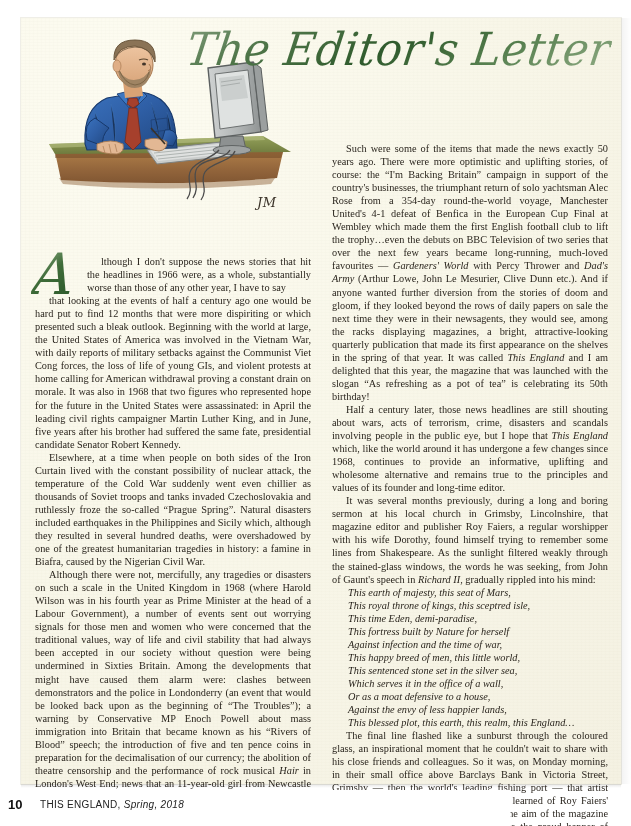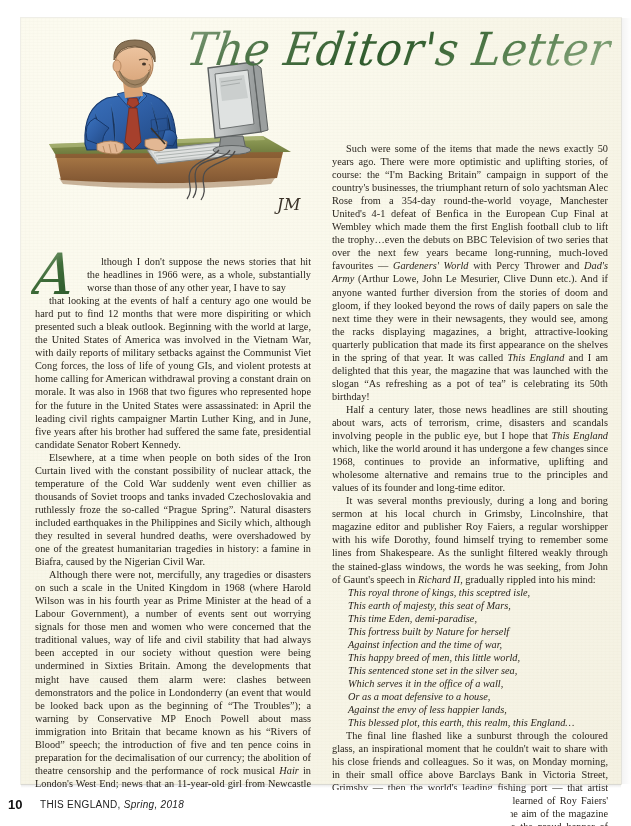--- a/index.html
+++ b/index.html
@@ -52,21 +52,21 @@
   }
 
   
   .illo{
     position:absolute;left:25px;top:32px;width:290px;height:180px;z-index:5;
   }
   .illo svg{display:block;}
   .illo-sig{
     position:absolute;left:232px;top:163px;
     font-family:"DejaVu Serif", serif;font-style:italic;
-    font-size:16px;color:#3a3228;letter-spacing:.5px;margin-left:20px;
+    font-size:13px;color:#3a3228;letter-spacing:.5px;
   }
 
   
   .cols{
     position:absolute;left:35px;top:96px;width:573px;height:690px;z-index:4;
   }
   .col{
     position:absolute;top:0;width:276px;
     font-size:10.3px;
     line-height:13.05px;
@@ -278,22 +278,22 @@
       </div>
       <p>Elsewhere, at a time when people on both sides of the Iron Curtain lived with the constant possibility of nuclear attack, the temperature of the Cold War suddenly went even chillier as thousands of Soviet troops and tanks invaded Czechoslovakia and ruthlessly froze the so-called “Prague Spring”. Natural disasters included earthquakes in the Philippines and Sicily which, although they resulted in several hundred deaths, were overshadowed by one of the greatest humanitarian tragedies in history: a famine in Biafra, caused by the Nigerian Civil War.</p>
       <p><span>Although there were not, mercifully, any tragedies or disasters on such a scale in the United Kingdom in 1968 (where Harold Wilson was in his fourth year as Prime Minister at the head of a Labour Government), a number of events sent out worrying signals for those men and women who were concerned that the traditional values, way of life and civil stability that had always been accepted in our society without question were being undermined in Sixties Britain. Among the developments that might have caused them alarm were: clashes between demonstrators and the police in Londonderry (an event that would be looked back upon as the beginning of “The Troubles”); a warning by Conservative MP Enoch Powell about mass immigration into Britain that became known as his “Rivers of Blood” speech; the introduction of five and ten pence coins in preparation for the decimalisation of our currency; the abolition of theatre censorship and the performance of rock musical </span><i>Hair</i><span> in London's West End; news that an 11-year-old girl from Newcastle upon Tyne had been sentenced to life in detention for the manslaughter of two little boys.</span></p>
     </div>
 
     <div class="col col-right">
       <p>Such were some of the items that made the news exactly 50 years ago. There were more optimistic and uplifting stories, of course: the “I'm Backing Britain” campaign in support of the country's businesses, the triumphant return of solo yachtsman Alec Rose from a 354-day round-the-world voyage, Manchester United's 4-1 defeat of Benfica in the European Cup Final at Wembley which made them the first English football club to lift the trophy…even the debuts on BBC Television of two series that over the next few years became long-running, much-loved favourites — <i>Gardeners' World</i> with Percy Thrower and <i>Dad's Army</i> (Arthur Lowe, John Le Mesurier, Clive Dunn etc.). And if anyone wanted further diversion from the stories of doom and gloom, if they looked beyond the rows of daily papers on sale the next time they were in their newsagents, they would see, among the racks displaying magazines, a bright, attractive-looking quarterly publication that made its first appearance on the shelves in the spring of that year. It was called <i>This England</i> and I am delighted that this year, the magazine that was launched with the slogan “As refreshing as a pot of tea” is celebrating its 50th birthday!</p>
       <p>Half a century later, those news headlines are still shouting about wars, acts of terrorism, crime, disasters and scandals involving people in the public eye, but I hope that <i>This England</i> which, like the world around it has undergone a few changes since 1968, continues to provide an informative, uplifting and wholesome alternative and remains true to the principles and values of its founder and long-time editor.</p>
       <p>It was several months previously, during a long and boring sermon at his local church in Grimsby, Lincolnshire, that magazine editor and publisher Roy Faiers, a regular worshipper with his wife Dorothy, found himself trying to remember some lines from Shakespeare. As the sunlight filtered weakly through the stained-glass windows, the words he was seeking, from John of Gaunt's speech in <i>Richard II</i>, gradually rippled into his mind:</p>
       <div class="verse">
+          <span>This earth of majesty, this seat of Mars,</span>
           <span>This royal throne of kings, this sceptred isle,</span>
-          <span>This earth of majesty, this seat of Mars,</span>
           <span>This time Eden, demi-paradise,</span>
           <span>This fortress built by Nature for herself</span>
           <span>Against infection and the time of war,</span>
           <span>This happy breed of men, this little world,</span>
           <span>This sentenced stone set in the silver sea,</span>
           <span>Which serves it in the office of a wall,</span>
           <span>Or as a moat defensive to a house,</span>
           <span>Against the envy of less happier lands,</span>
           <span>This blessed plot, this earth, this realm, this England…</span>
         </div>

